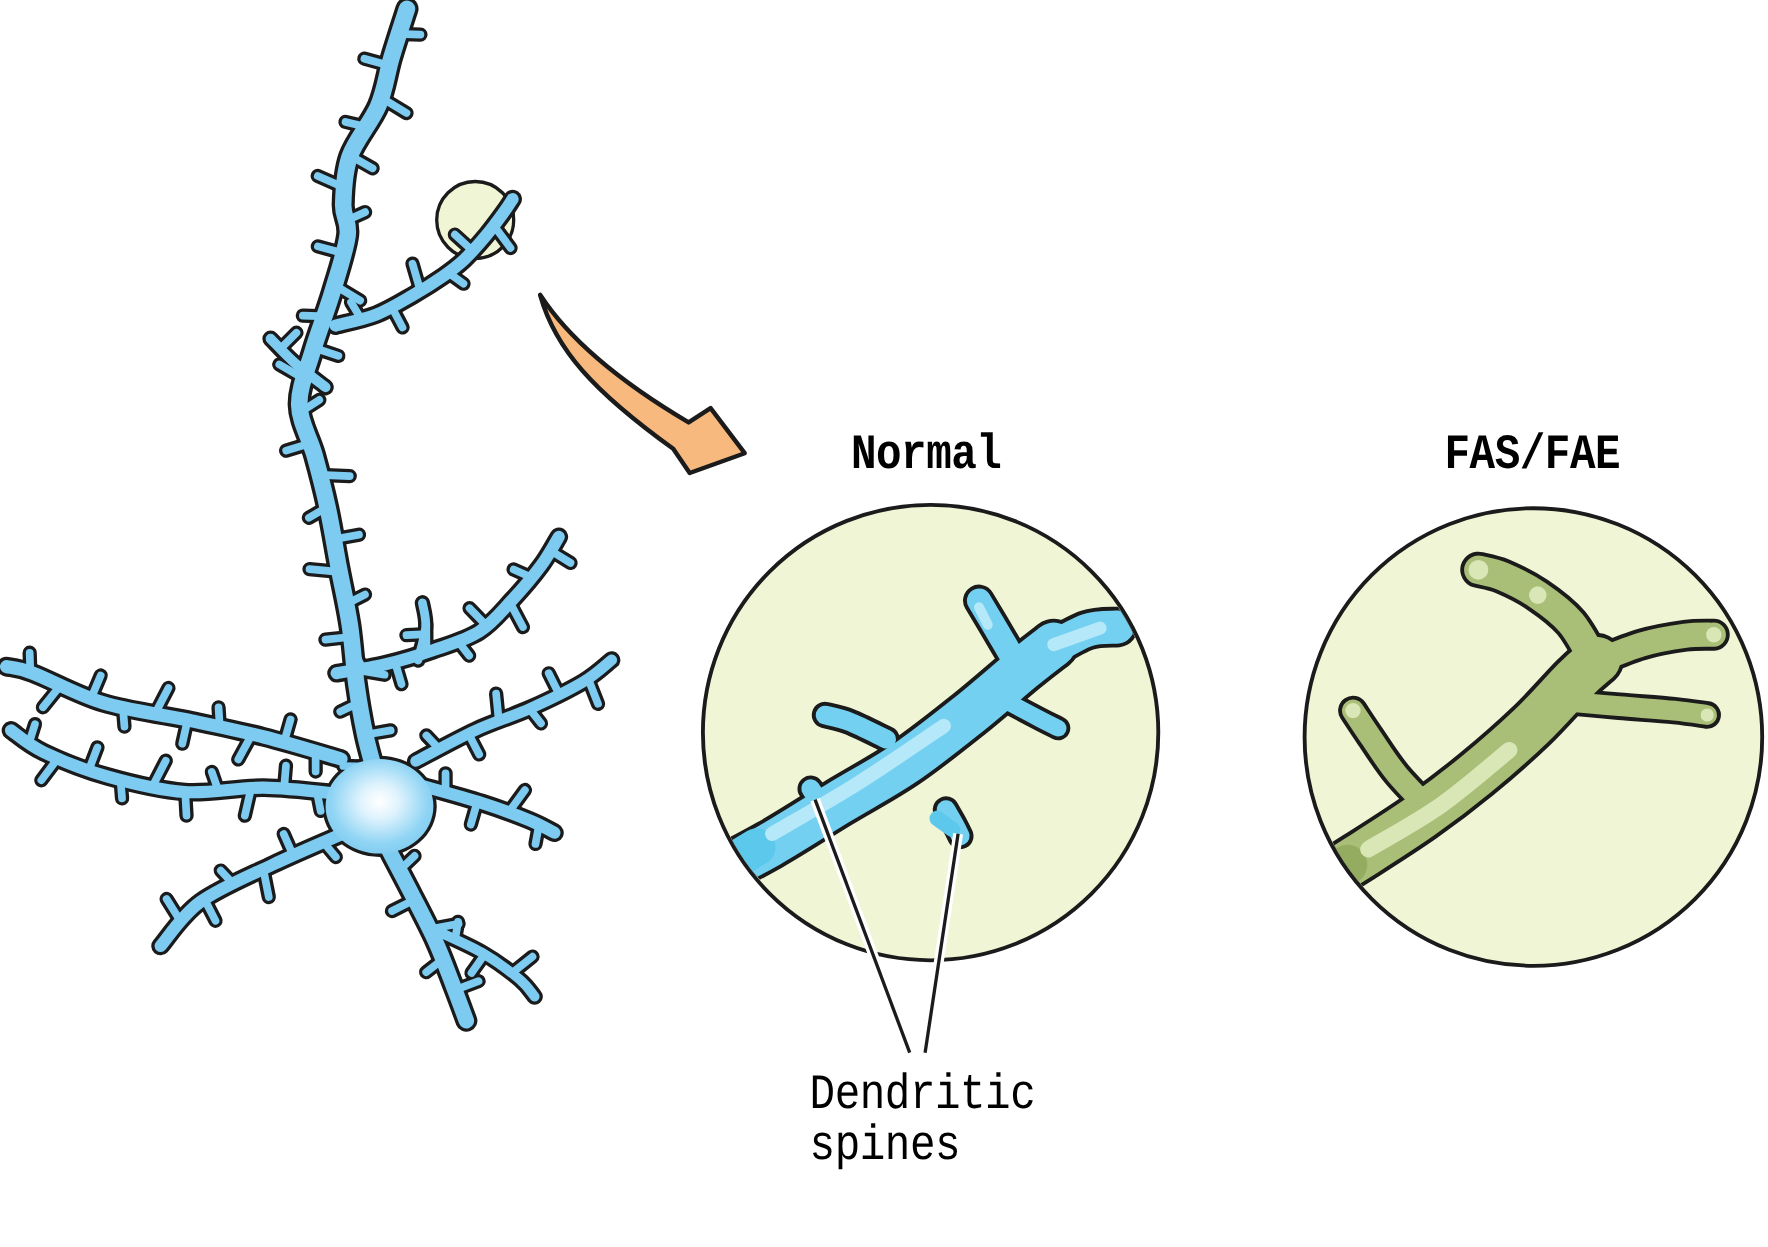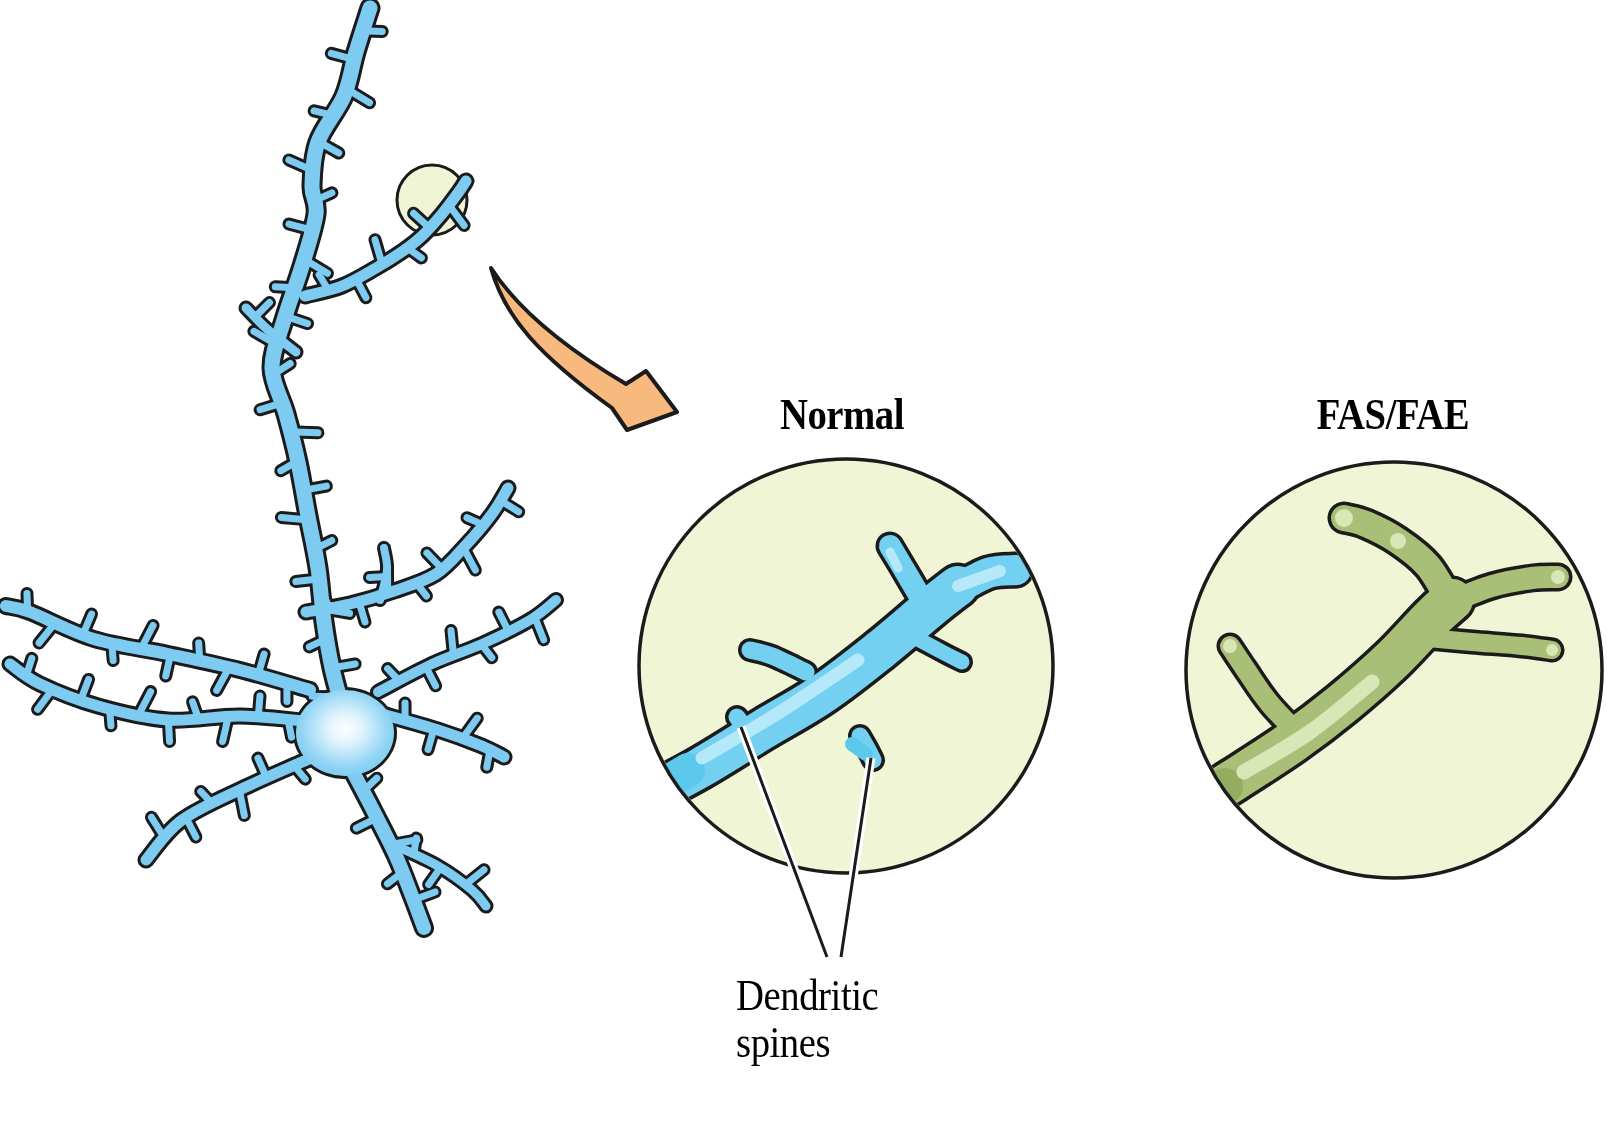--- a/index.html
+++ b/index.html
@@ -1,17 +1,17 @@
 <!DOCTYPE html>
 <html><head>
 <meta charset="utf-8">
 <style>
   html,body{margin:0;padding:0;background:#fff;}
   #stage{position:relative;width:1607px;height:1134px;background:#fff;overflow:hidden;
-         font-family:Liberation Serif, serif;}
+         font-family:Liberation Mono, monospace;}
   #scene{position:absolute;left:0;top:0;}
   .title{position:absolute;text-align:center;font-weight:bold;font-size:45px;color:#000;
          transform:scaleX(.86);transform-origin:center top;letter-spacing:-.5px;}
   .caption{position:absolute;font-size:45px;line-height:47px;color:#000;white-space:pre-line;
          transform:scaleX(.86);transform-origin:left top;letter-spacing:-.5px;}
 </style>
 </head>
 <body>
 
 <div id="stage">

